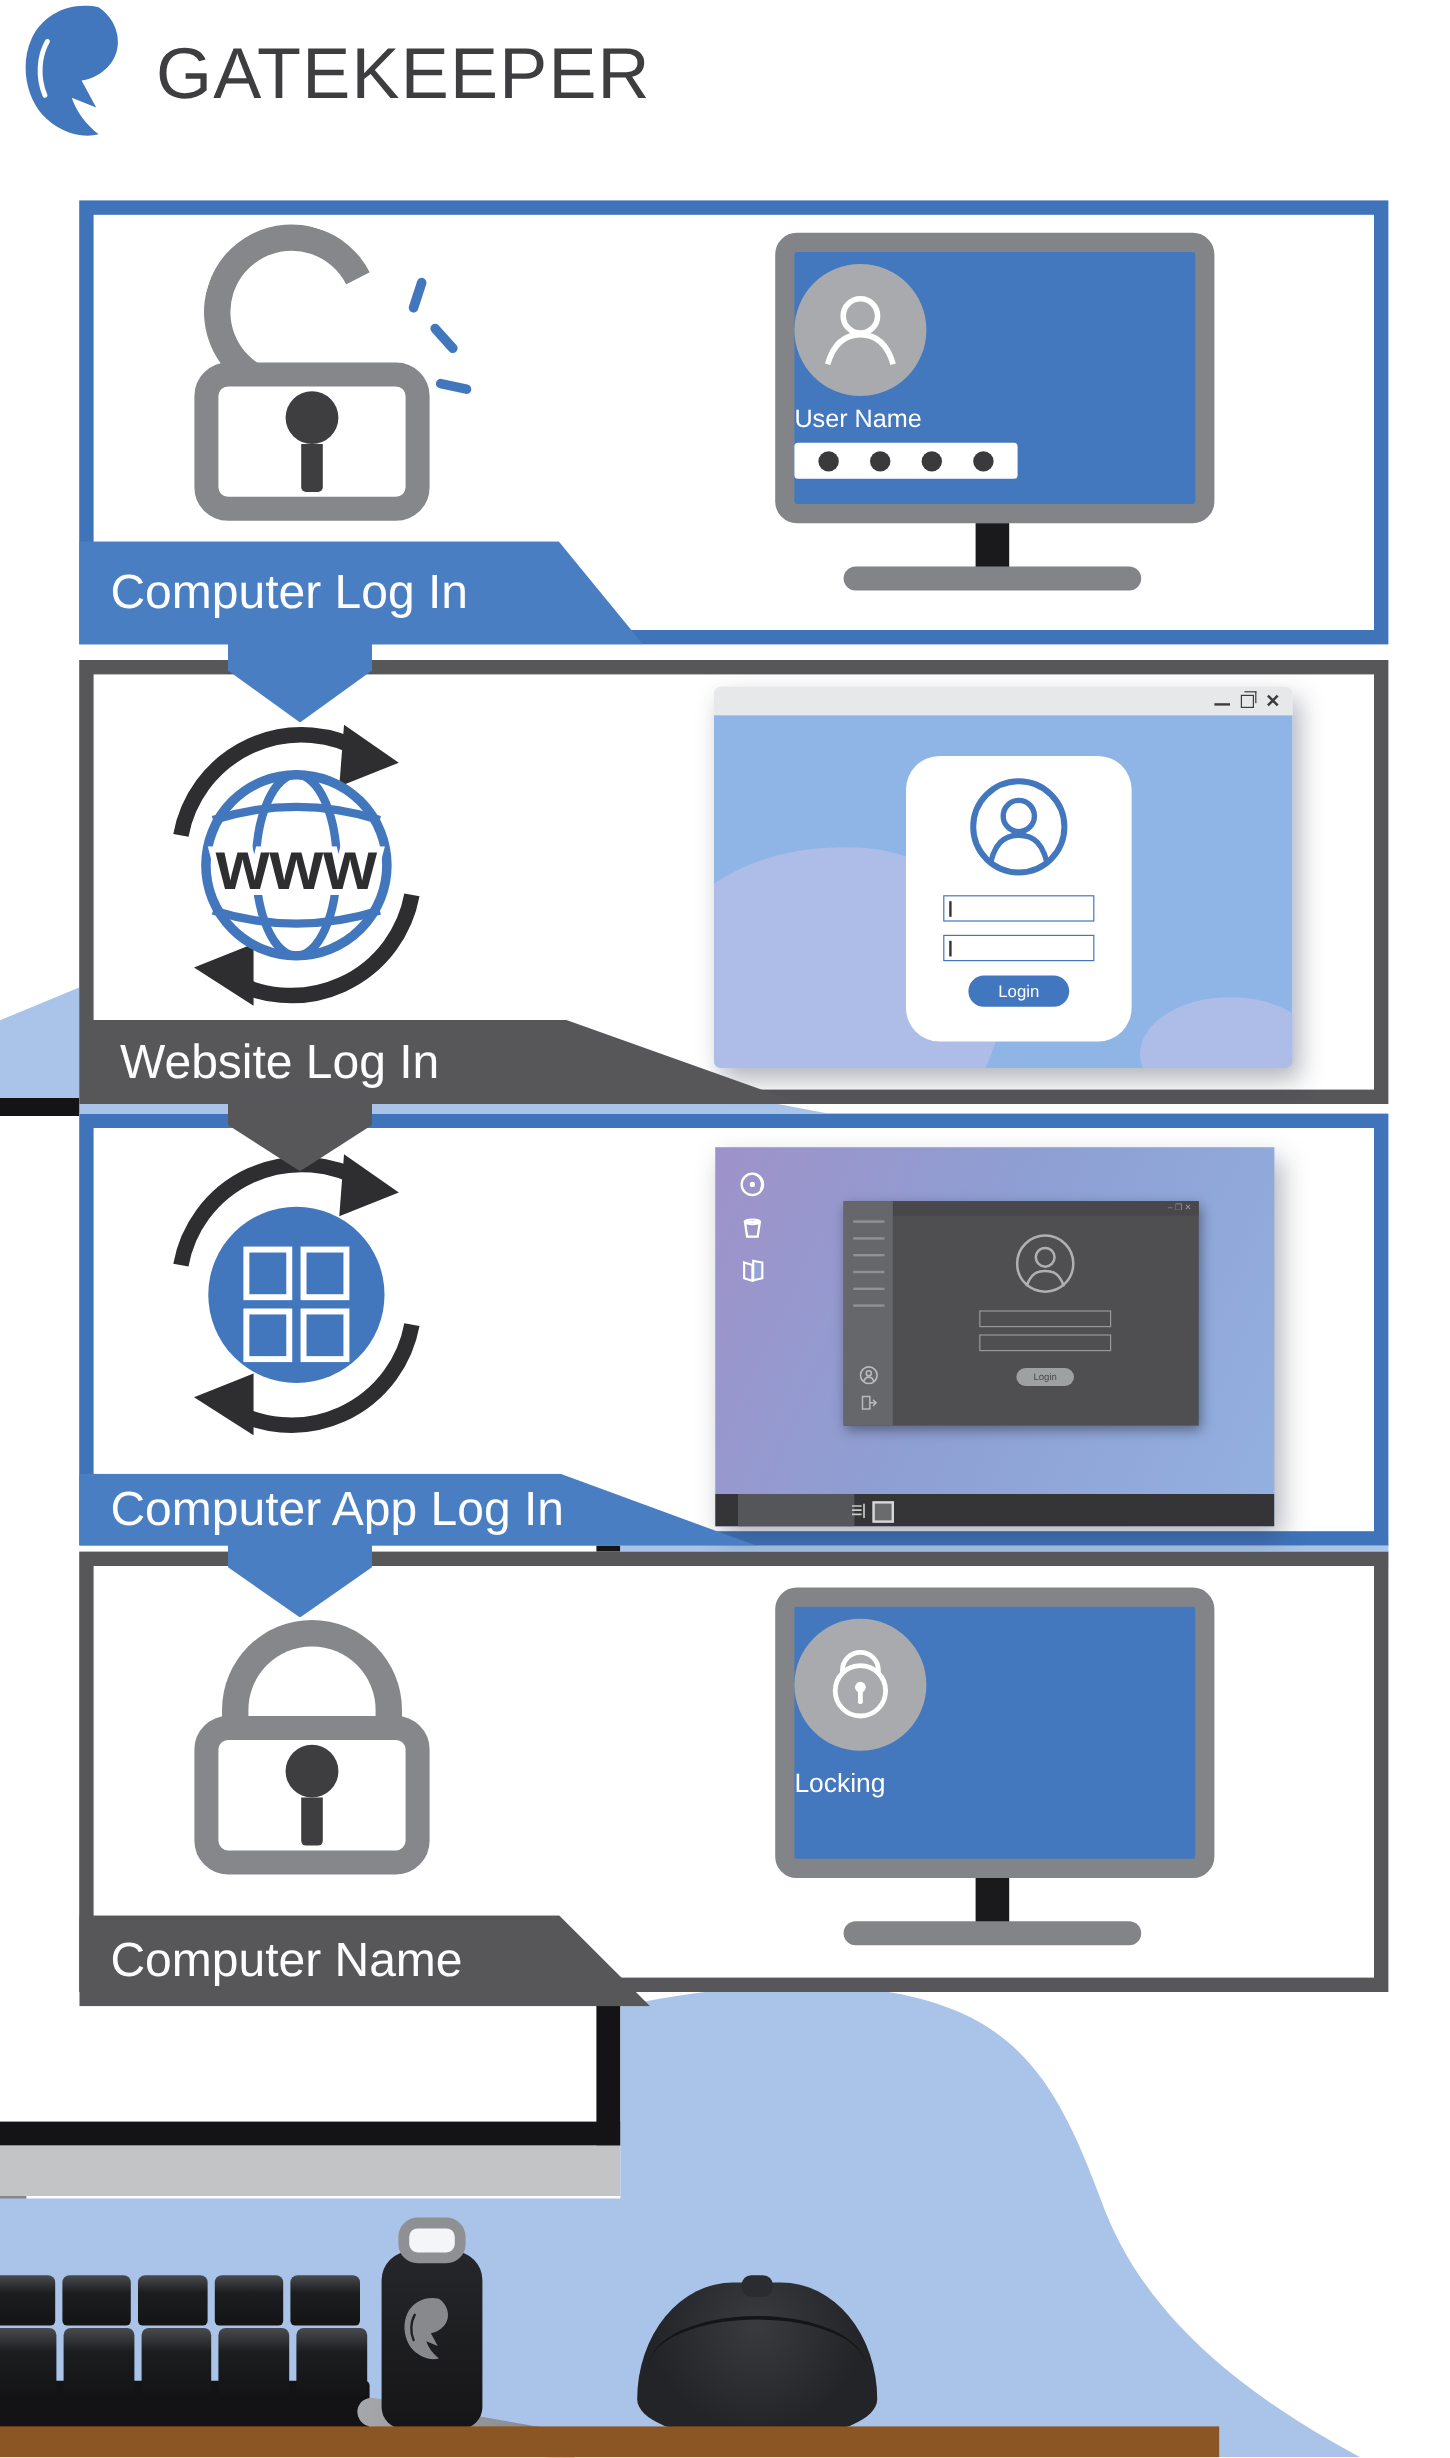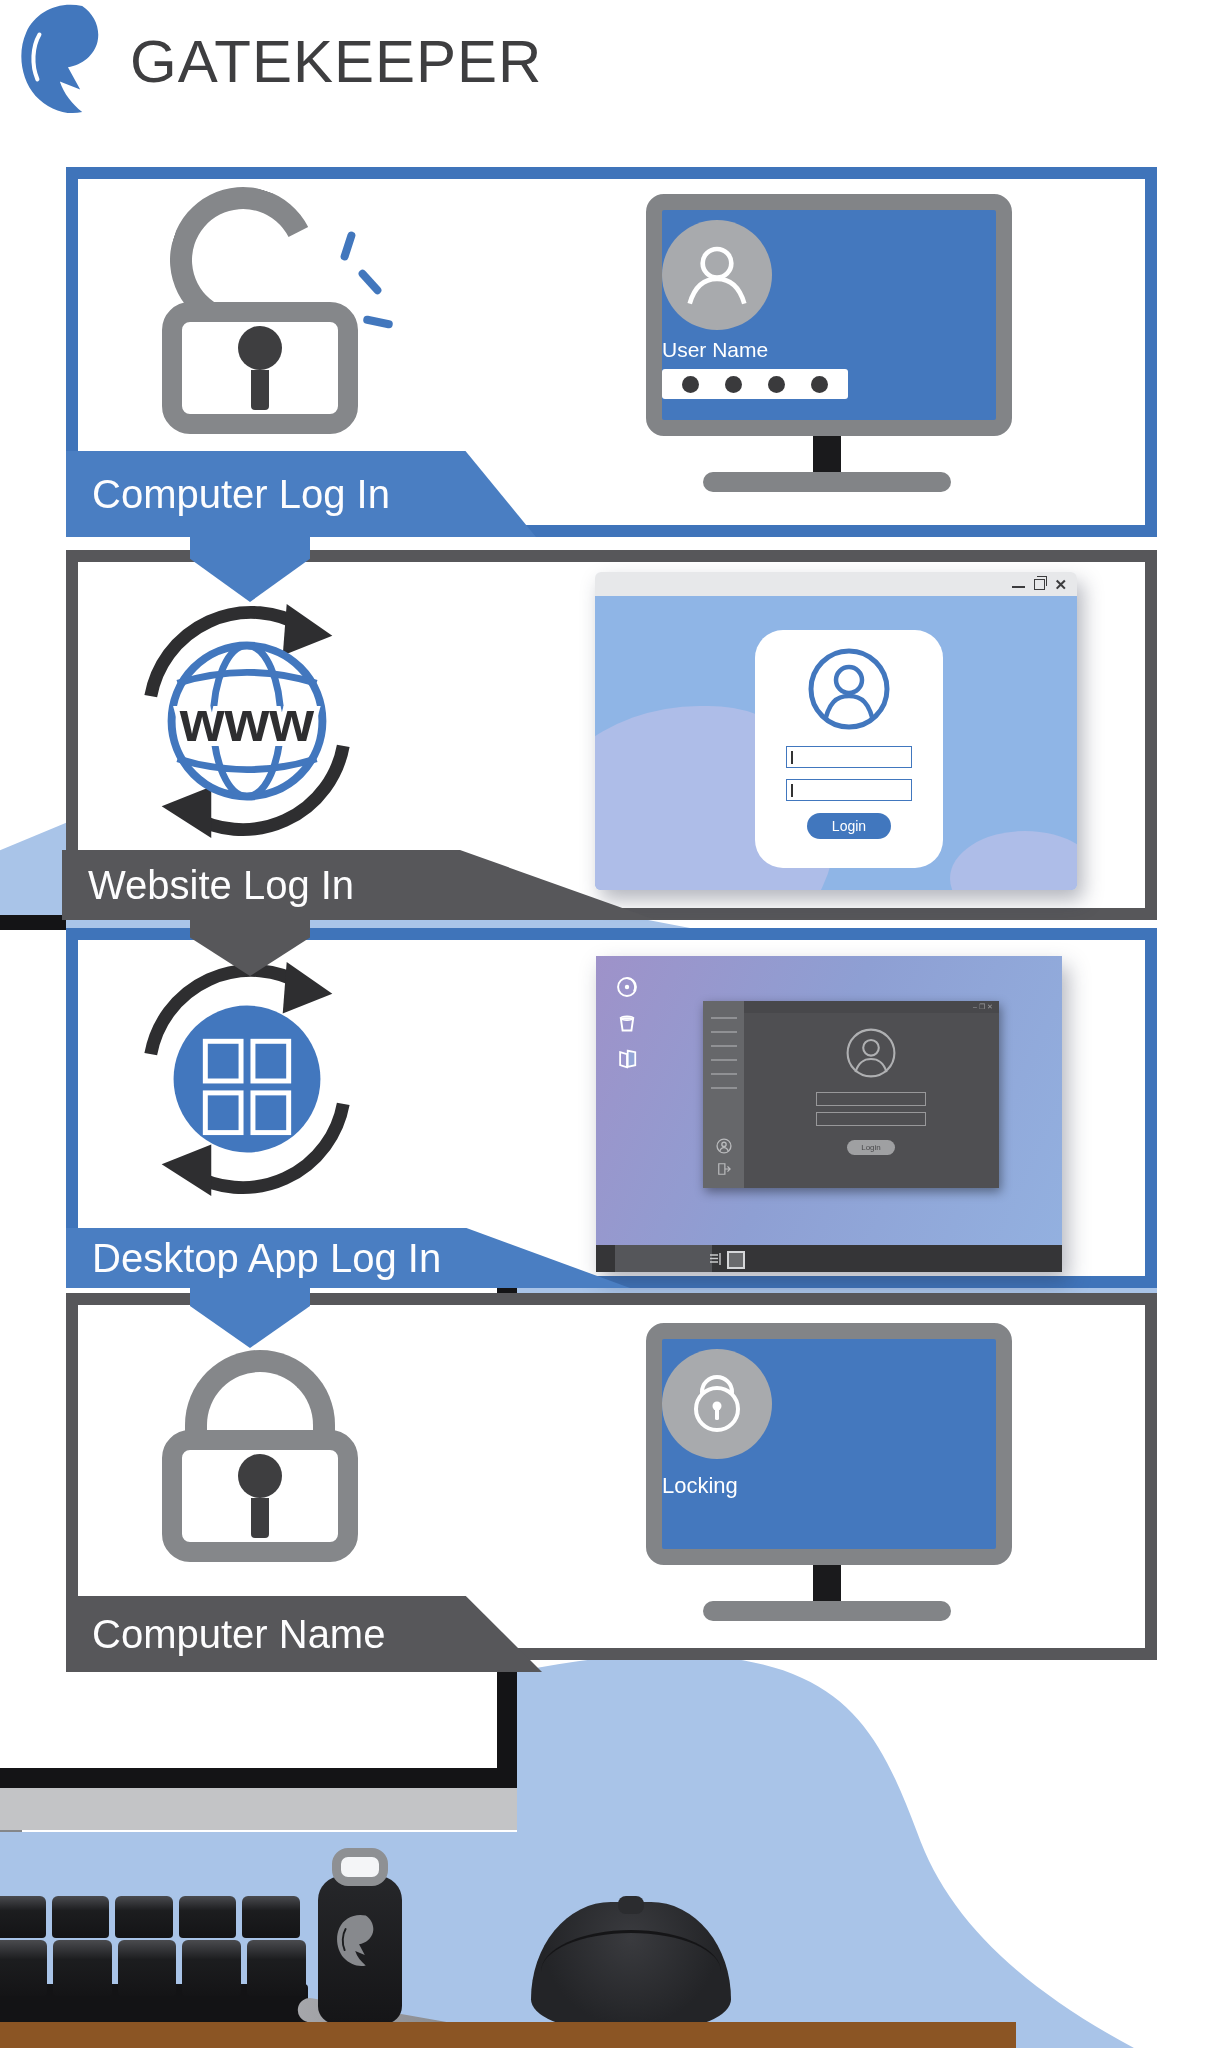--- a/index.html
+++ b/index.html
@@ -259,21 +259,21 @@
         <div class="b-input" style="margin-top:12px;">
           <div class="cursor"></div>
         </div>
         <div class="b-input" style="margin-top:11px;">
           <div class="cursor"></div>
         </div>
         <div class="login-btn">Login</div>
       </div>
     </div>
   </div>
-  <div class="banner gray" style="left:62px;top:850px;width:594px;height:70px;line-height:70px;
+  <div class="banner gray" style="left:74px;top:850px;width:594px;height:70px;line-height:70px;
        clip-path:polygon(0 0,67% 0,100% 100%,0 100%);">
     <div class="lbl">Website Log In</div>
   </div>
   <div class="flow-arrow gray" style="left:190px;top:912px;width:120px;height:64px;"></div>
 
   <div class="panel blue" style="top:928px;height:360px;"></div>
 
   <svg class="abs" style="left:118px;top:950px;z-index:5;" width="258" height="258" viewBox="0 0 260 260">
     <path d="M33 105 A103 103 0 0 1 187 35" fill="none" stroke="#2E2E30" stroke-width="13"></path>
     <polygon points="170,12 216,44 166,64" fill="#2E2E30"></polygon>
@@ -332,21 +332,21 @@
     <div class="taskbar">
       <div class="tb-seg"></div>
       <svg width="12" height="12" viewBox="0 0 12 12" style="position:absolute;left:114px;top:8px;">
         <path d="M0 2 h8 M0 5.5 h8 M0 9 h8 M10 0 v12" stroke="#C9CACC" stroke-width="1.4"></path>
       </svg>
       <div class="tb-sq"></div>
     </div>
   </div>
   <div class="banner blue" style="left:66px;top:1228px;width:564px;height:60px;line-height:60px;
        clip-path:polygon(0 0,71% 0,100% 100%,0 100%);">
-    <div class="lbl">Desktop App Log In</div>
+    <div class="lbl">Computer App Log In</div>
   </div>
   <div class="flow-arrow blue" style="left:190px;top:1278px;width:120px;height:70px;"></div>
 
   <div class="panel gray" style="top:1293px;height:367px;">
 
     <div class="abs shackle-closed" style="left:107px;top:45px;"></div>
     <div class="abs lock-body" style="left:84px;top:125px;display:flex;flex-direction:column;align-items:center;justify-content:center;">
       <div class="keyhole-head"></div>
       <div class="keyhole-stem"></div>
     </div>

